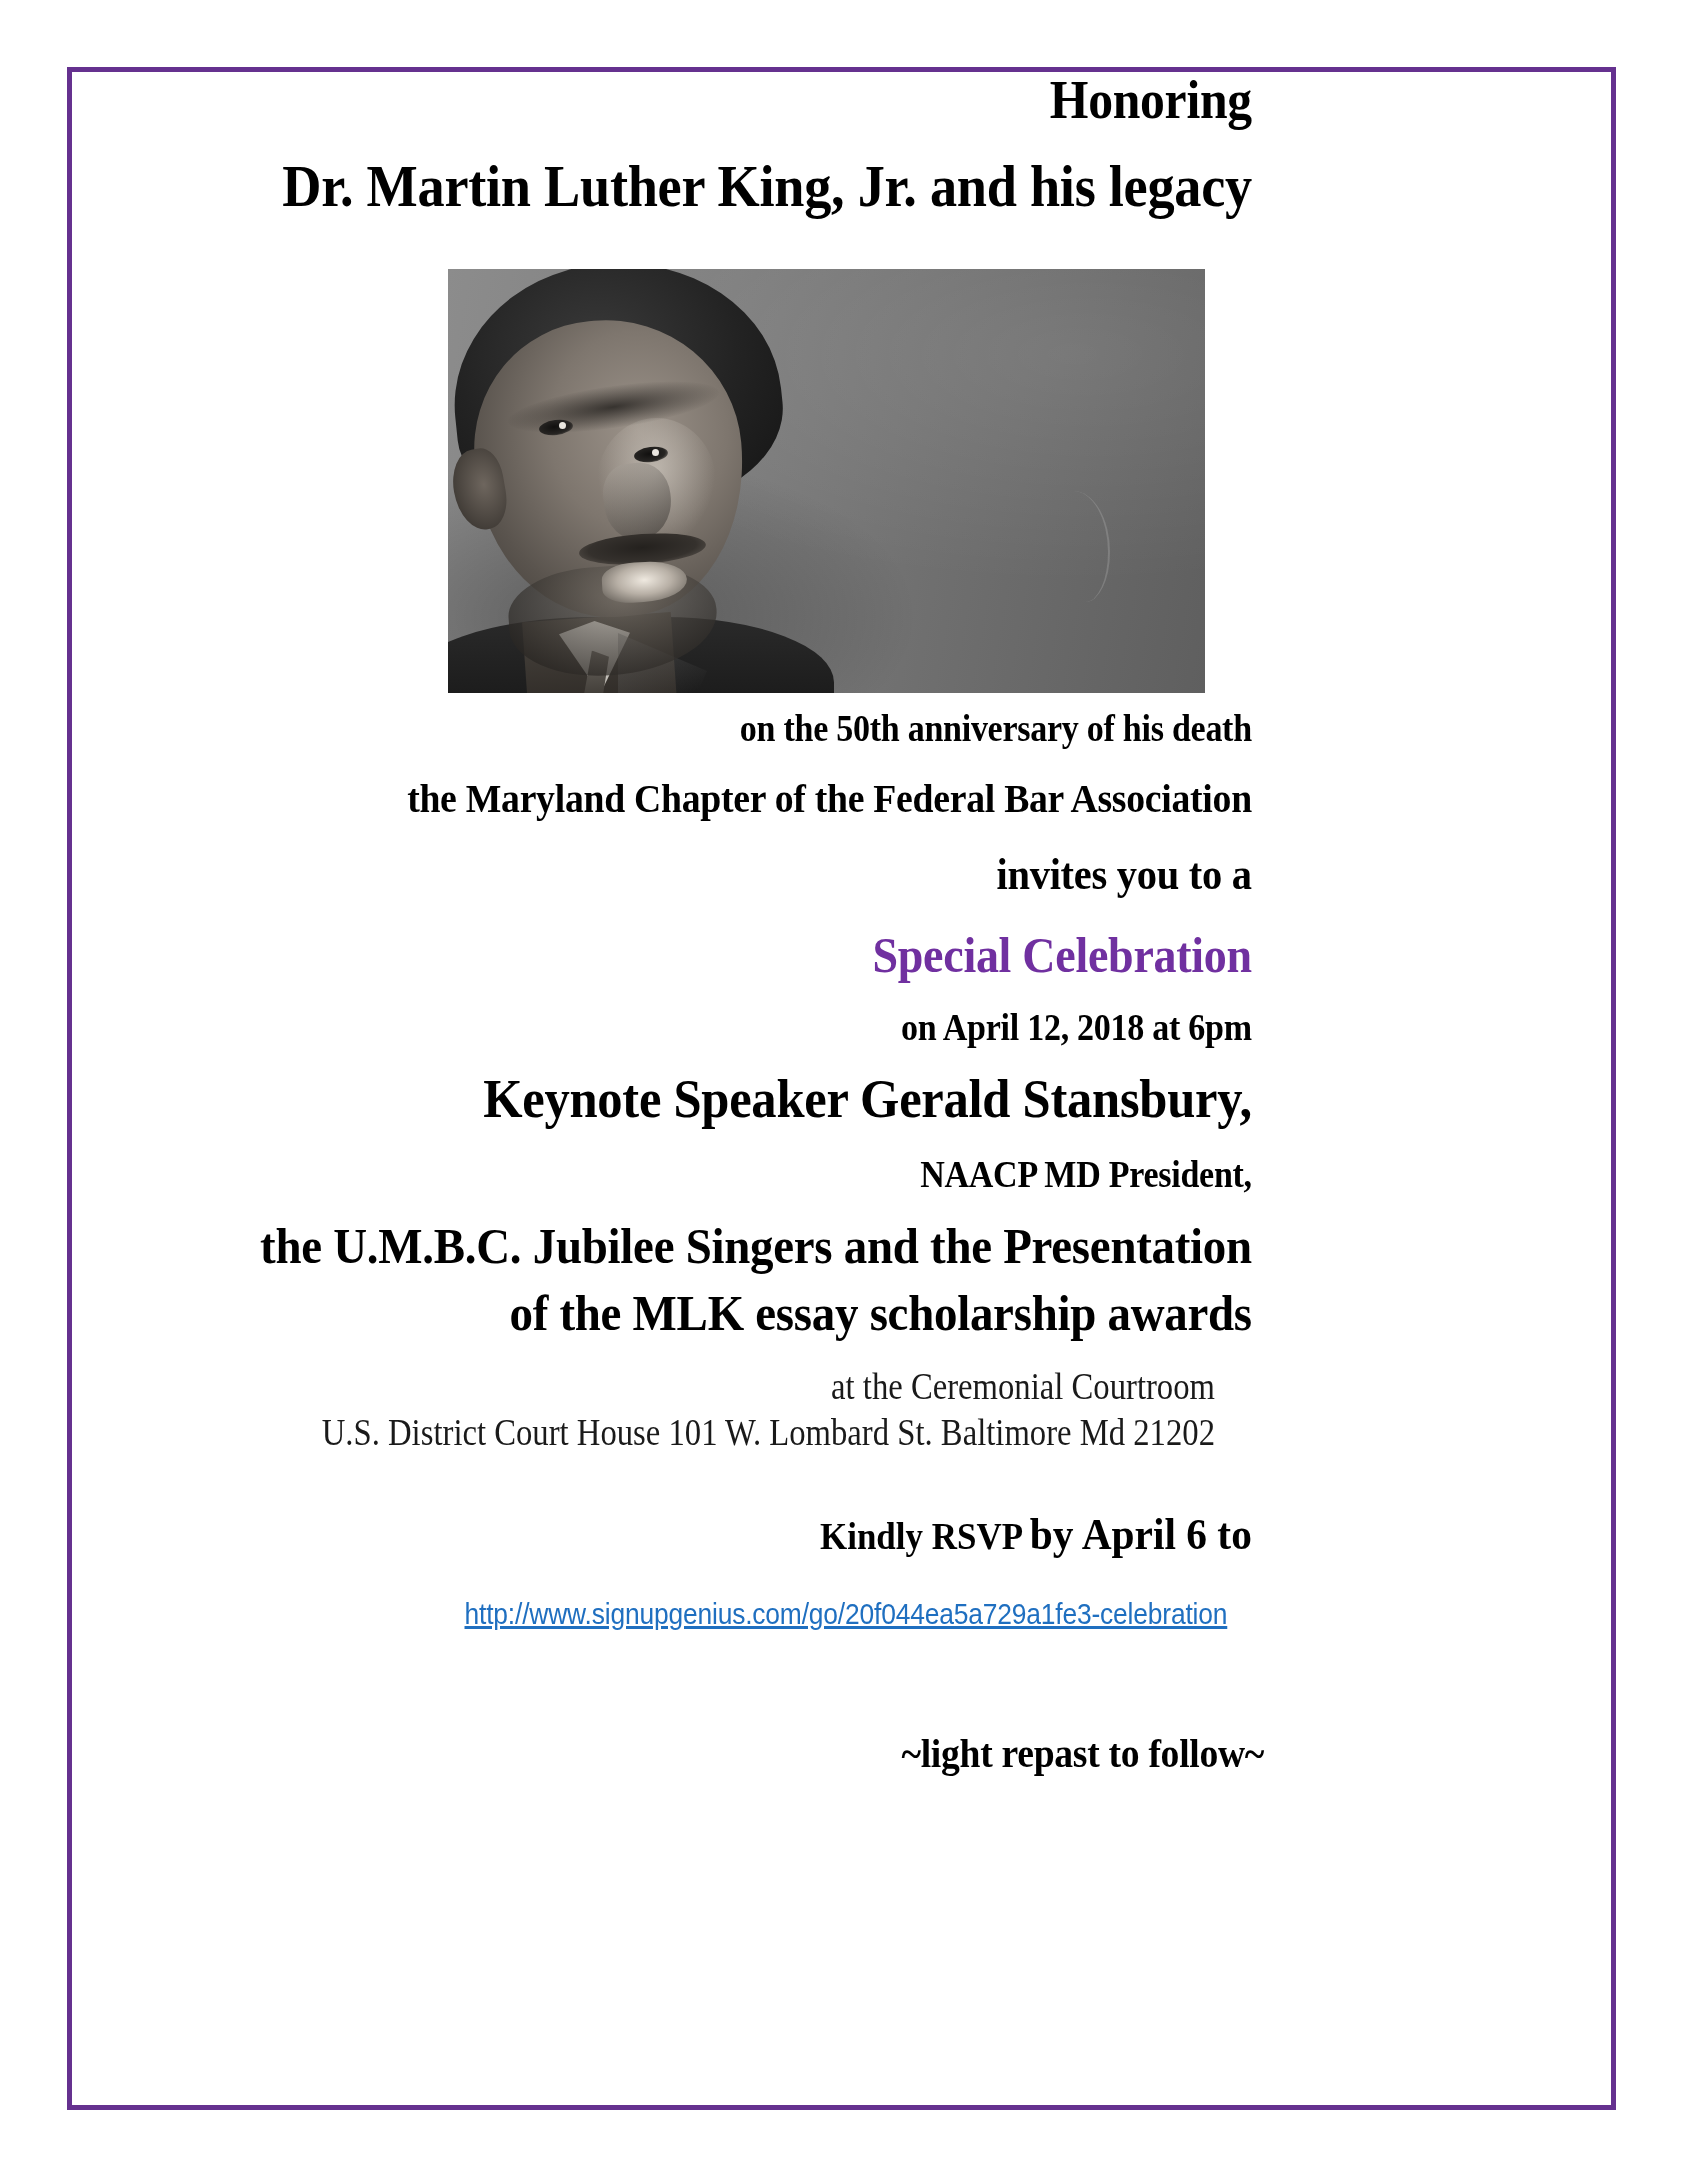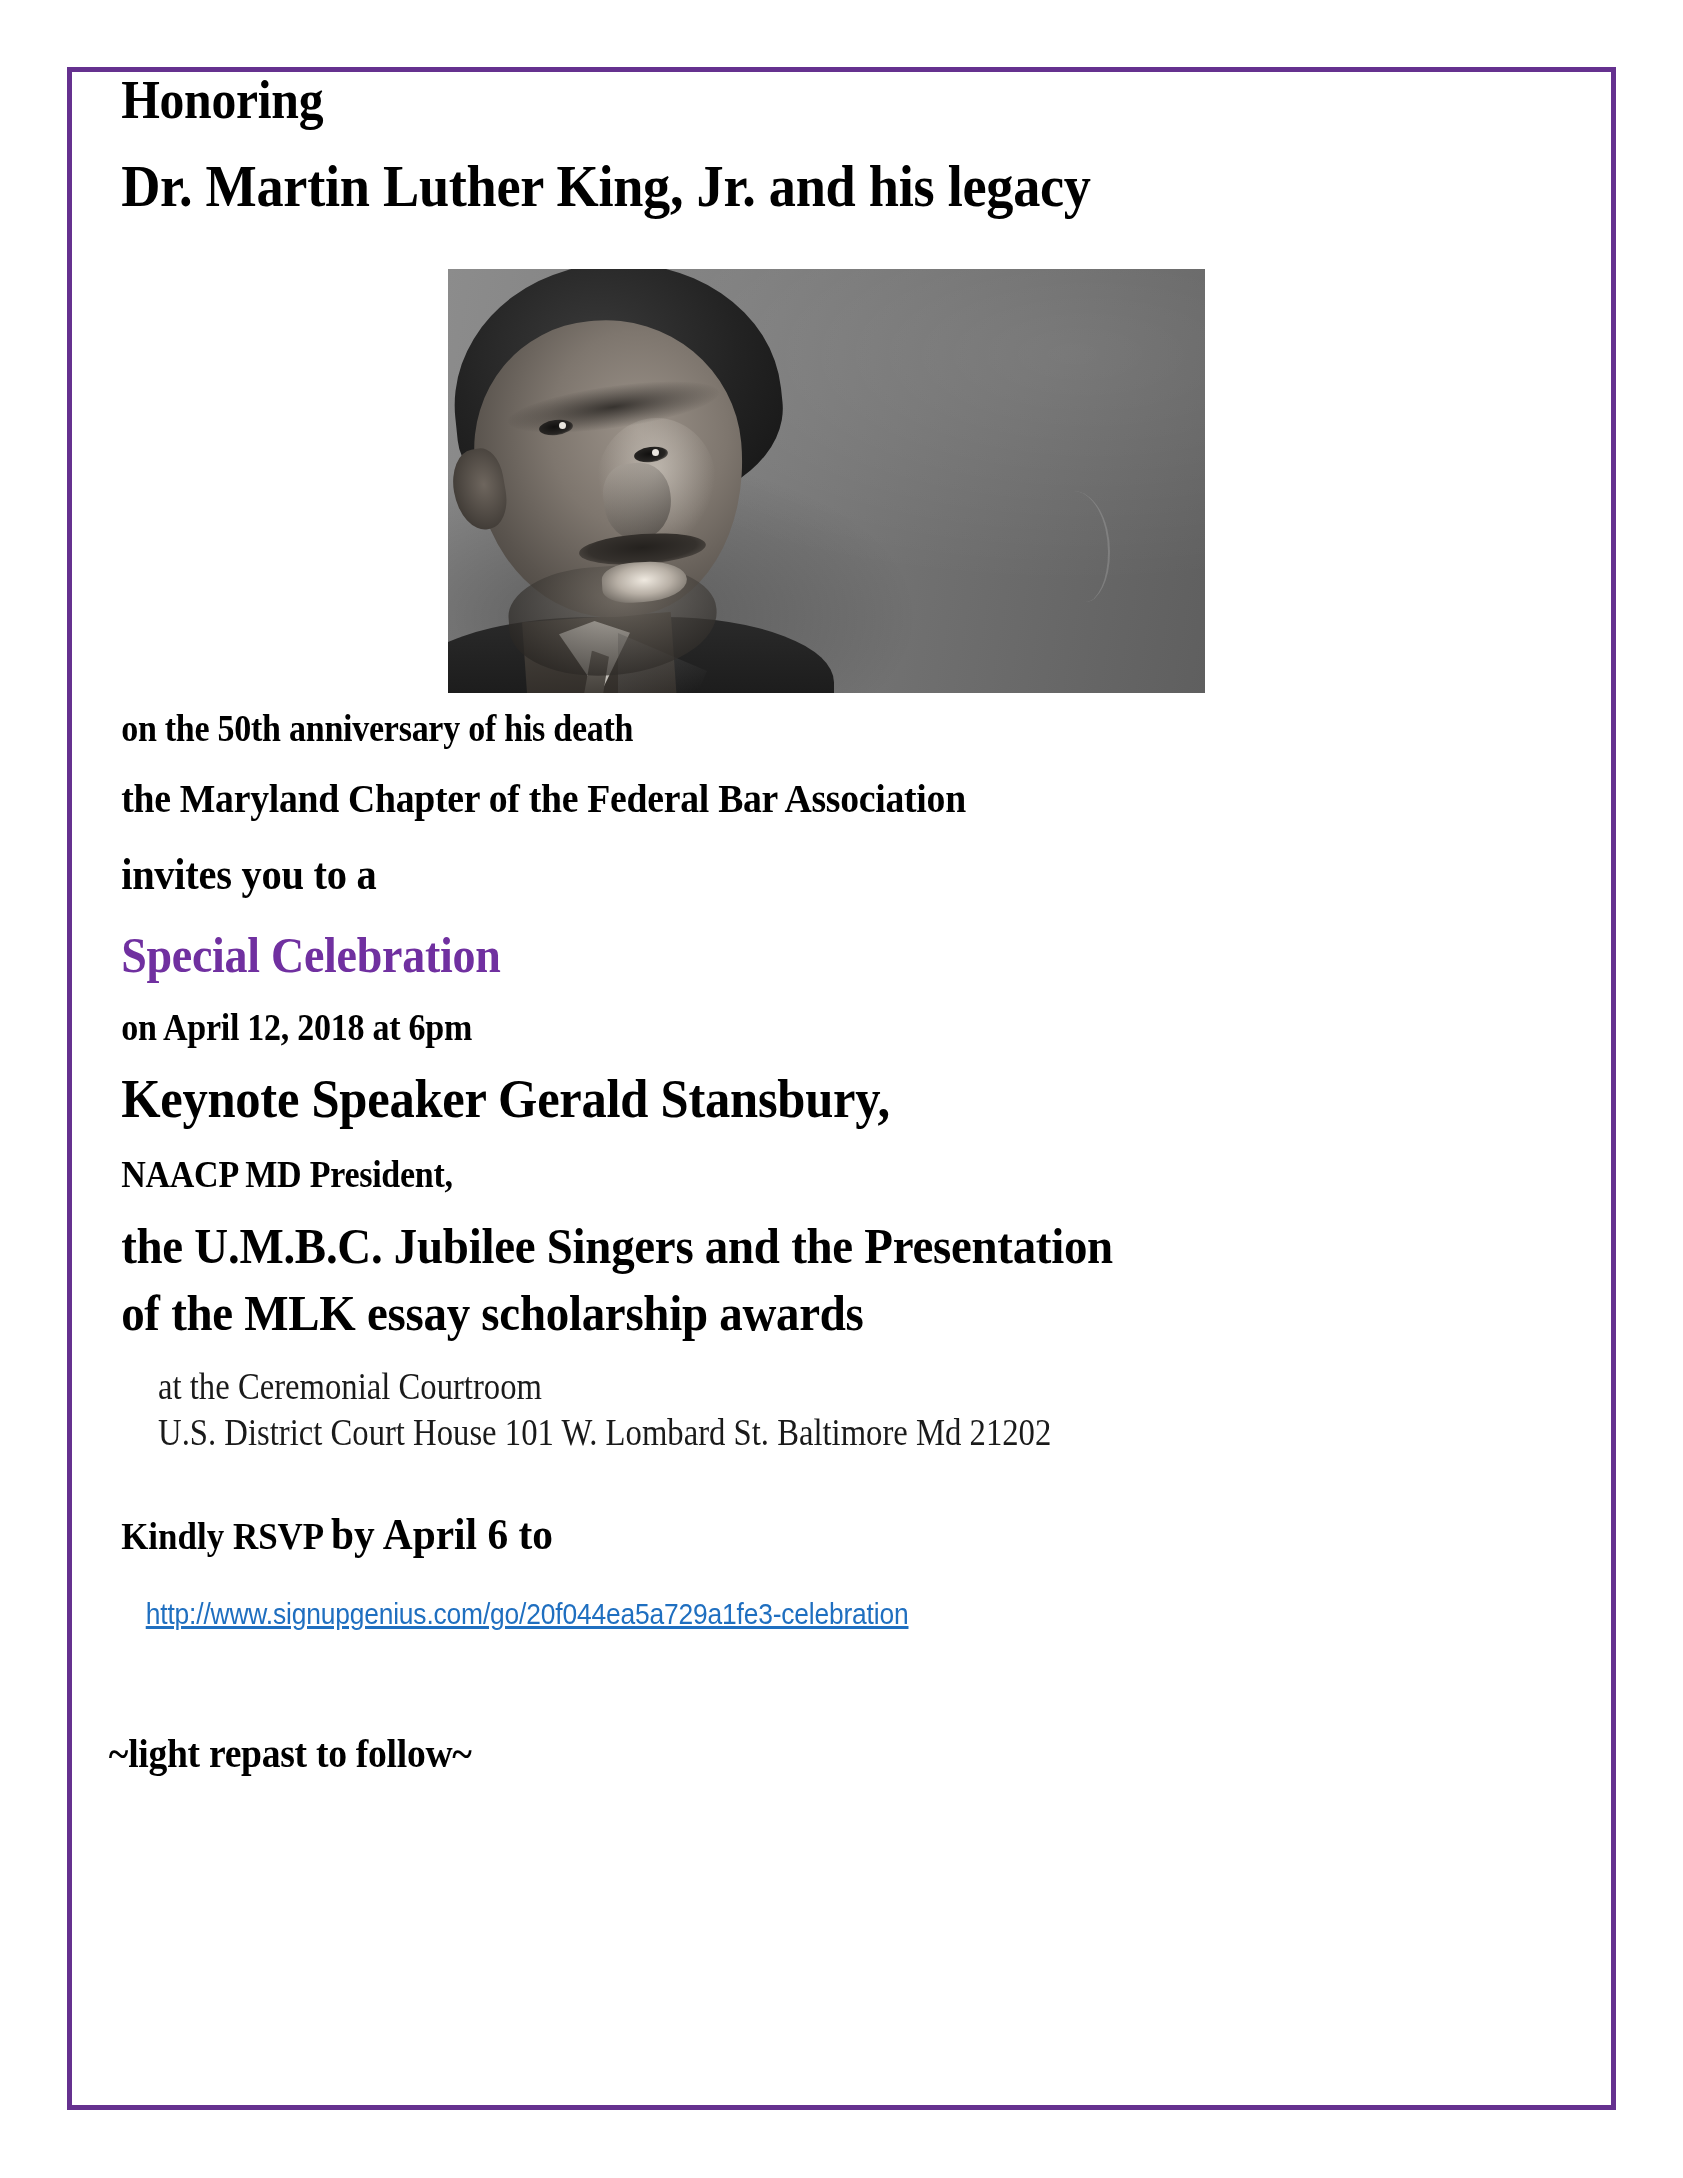--- a/index.html
+++ b/index.html
@@ -32,21 +32,21 @@
     border: 5px solid #65318f;
     box-sizing: border-box;
   }
 
   .content {
     position: absolute;
     left: 72px;
     top: 72px;
     width: 1229px;
     height: 2034px;
-    text-align: left;
+    text-align: right;
     box-sizing: border-box;
   }
 
   
   .line {
     font-family: "Liberation Serif", "DejaVu Serif", serif;
     font-weight: bold;
     color: #000000;
     line-height: 1.05;
     letter-spacing: -0.3px;

